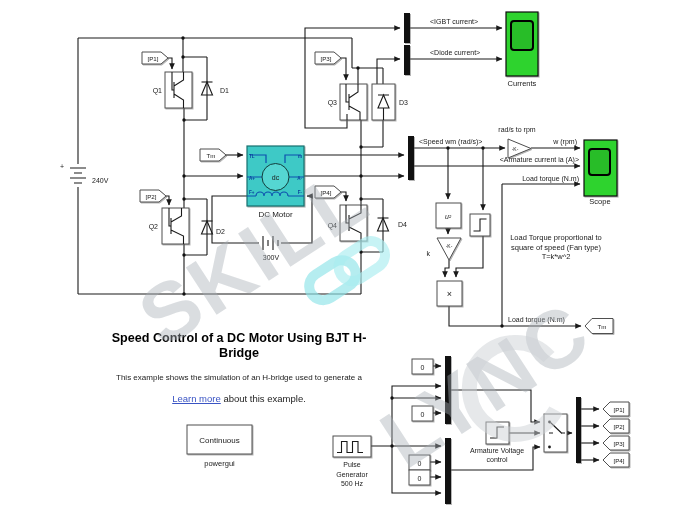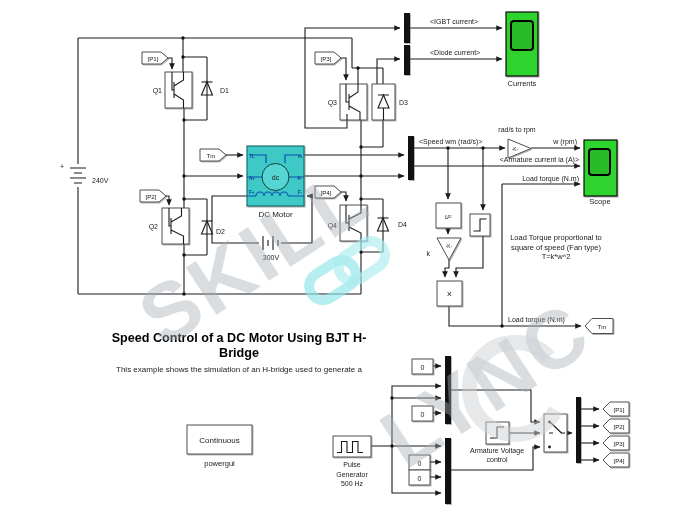--- a/index.html
+++ b/index.html
@@ -12,21 +12,21 @@
   .t9{font-size:9px;}
   .wire{stroke:#1a1a1a;stroke-width:1.1;fill:none;}
   .blk{fill:#ffffff;stroke:#4f4f4f;stroke-width:1;filter:drop-shadow(1.6px 1.6px 0.6px rgba(90,90,90,0.45));}
   .busbar{fill:#111;stroke:none;filter:drop-shadow(1.4px 1.4px 0.5px rgba(90,90,90,0.45));}
   .glyph{stroke:#1a1a1a;stroke-width:1.1;fill:none;}
   .motorline{stroke:#0d4fae;stroke-width:1.2;fill:none;}
   .portlbl{fill:#0a3f9e;}
   .dot{fill:#111;}
   .title-block{position:absolute;left:95px;top:331px;width:288px;text-align:center;z-index:2;}
   .title-block .hd{font-size:12.6px;font-weight:bold;color:#000;line-height:15px;}
-  .title-block .bd{font-size:8px;color:#222;line-height:9.6px;margin-top:4px;}
+  .title-block .bd{font-size:8px;color:#222;line-height:9.6px;margin-top:12px;}
   .title-block .lm{font-size:9.5px;color:#222;margin-top:10px;}
   .title-block .lm .link{color:#3a54c4;text-decoration:underline;cursor:pointer;}
   .wm{position:absolute;z-index:6;pointer-events:none;color:rgba(168,173,181,0.42);
       font-weight:bold;font-size:82px;letter-spacing:3px;transform:rotate(-33deg);white-space:nowrap;}
 </style>
 </head>
 <body>
 
 <div class="canvas">
 <svg width="700" height="514" viewBox="0 0 700 514">
@@ -323,20 +323,23 @@
     <text class="t8" x="219.5" y="443" text-anchor="middle" fill="#5050b4">Continuous</text>
     <text class="t75" x="219.5" y="466" text-anchor="middle">powergui</text>
   </g>
 </svg>
 
 <div class="title-block">
   <div class="hd">Speed Control of a DC Motor Using BJT H-Bridge</div>
   <div class="bd">
     <div>This example shows the simulation of an H-bridge used to generate a</div>
   </div>
+  <div class="lm">
+    <span class="link">Learn more</span><span> about this example.</span>
+  </div>
 </div>
 
 <div class="wm" style="left:128px;top:210px;">SKILL</div>
 <div class="wm" style="left:372px;top:338px;">LYNC</div>
 <svg width="700" height="514" viewBox="0 0 700 514" style="z-index:7;pointer-events:none;">
   <g transform="rotate(-33 345 272)">
     <rect x="305" y="258" width="50" height="28" rx="14" fill="none" stroke="#8ee4e8" stroke-width="10" opacity="0.65"></rect>
     <rect x="340" y="258" width="50" height="28" rx="14" fill="none" stroke="#a9ecef" stroke-width="10" opacity="0.65"></rect>
   </g>
   <path d="M549,357 a46,46 0 1 0 7,53" fill="none" stroke="#ced2d6" stroke-width="15" opacity="0.5"></path>

